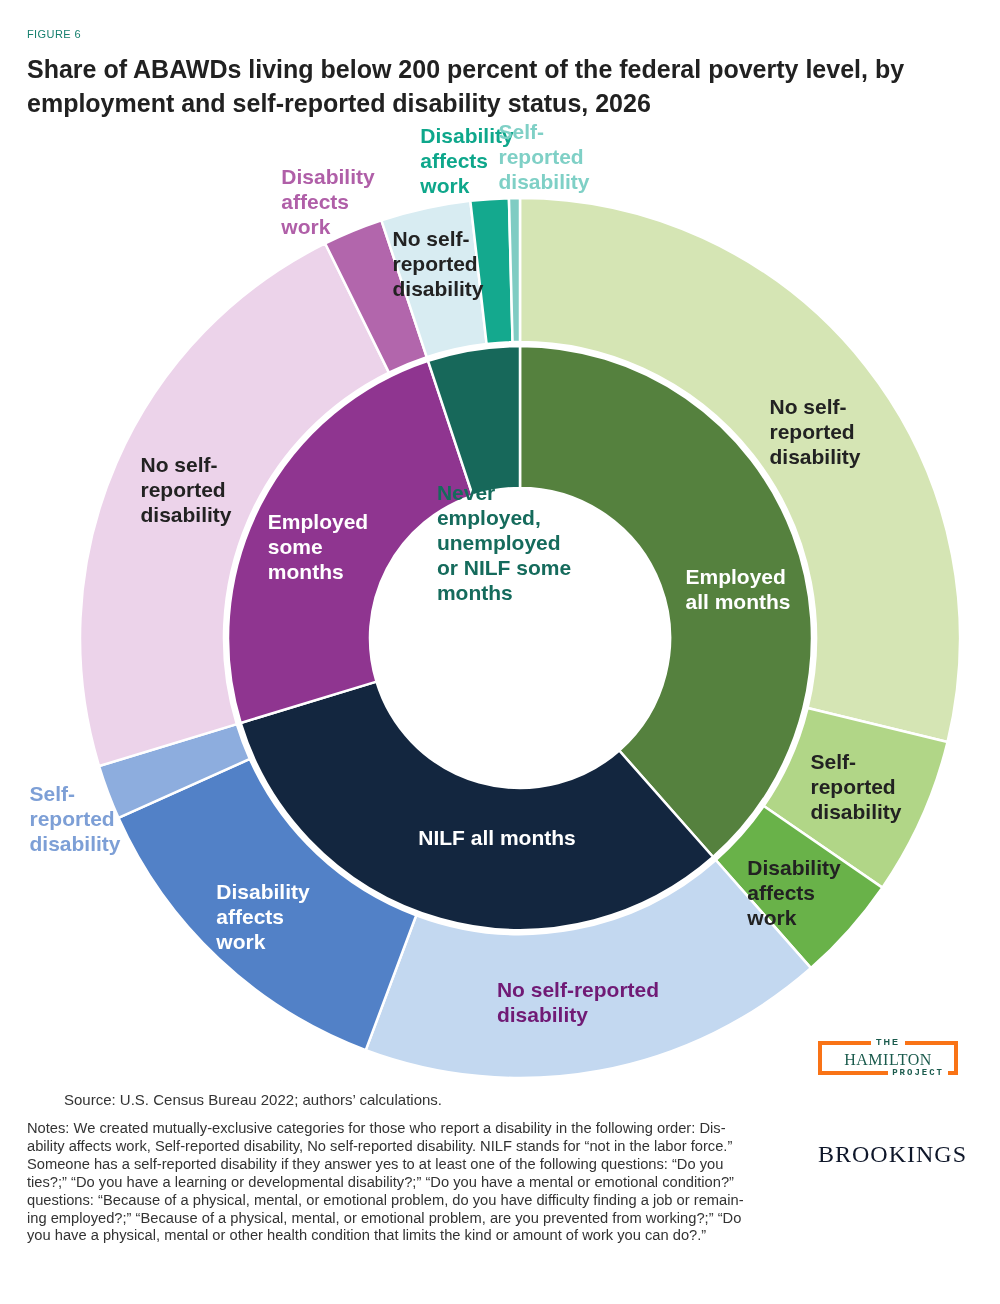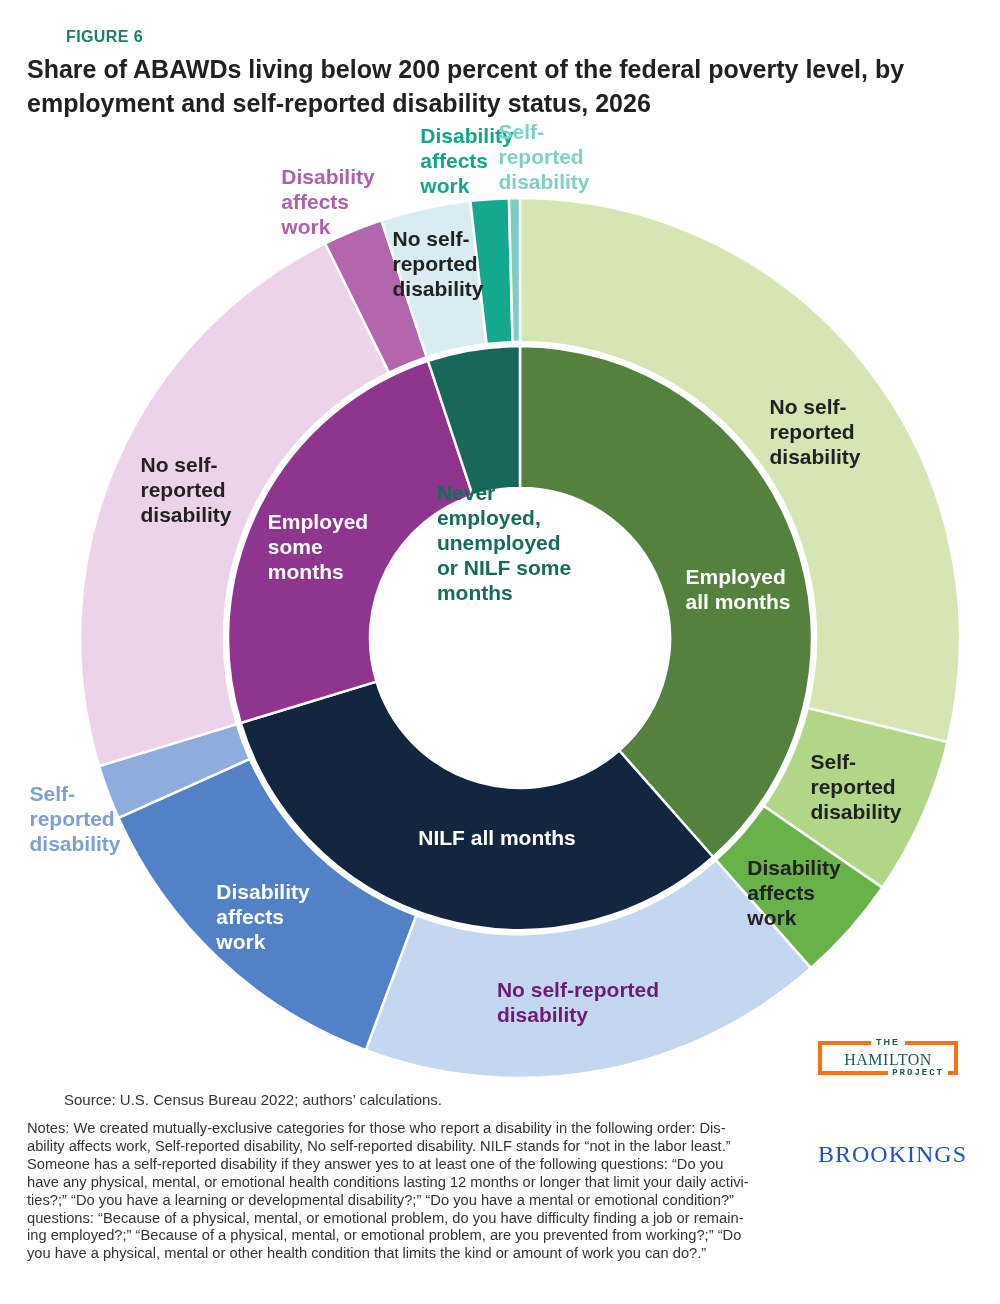--- a/index.html
+++ b/index.html
@@ -4,21 +4,21 @@
 <style>
   html,body{margin:0;padding:0;}
   body{
     width:1000px;height:1304px;background:#ffffff;position:relative;
     font-family:"Liberation Sans",sans-serif;
     -webkit-font-smoothing:antialiased;
   }
   .page{position:absolute;inset:0;overflow:hidden;}
   .figure-tag{
     position:absolute;left:27px;top:28px;
-    font-size:16px;font-weight:700;letter-spacing:.4px;color:#157F6D;margin-left:39px;
+    font-size:11px;font-weight:400;letter-spacing:.4px;color:#157F6D;
   }
   .title{
     position:absolute;left:27px;top:52px;width:960px;margin:0;
     font-size:25px;line-height:34px;font-weight:600;color:#212121;
   }
   svg.donut{position:absolute;left:0;top:0;}
   .chart-label{
     position:absolute;transform:translate(-50%,-50%);
     text-align:left;white-space:pre-line;
     font-weight:700;font-size:21px;line-height:25px;
@@ -45,21 +45,21 @@
     font-size:16px;line-height:30px;color:#1B5B4D;letter-spacing:.5px;
   }
   .ham-project{
     position:absolute;bottom:-7px;right:6px;
     background:#ffffff;padding:0 4px;
     font-size:9px;font-weight:600;letter-spacing:2px;color:#1B5B4D;font-family:Liberation Mono, monospace;
   }
   .brookings{
     position:absolute;left:818px;top:1141px;width:140px;text-align:center;
     font-family:"Liberation Serif",serif;
-    font-size:24px;color:#1d4ed8;letter-spacing:1px;
+    font-size:24px;color:#0f172a;letter-spacing:1px;
   }
 </style>
 </head>
 <body>
 
 <div class="page">
 
   <div class="figure-tag">FIGURE 6</div>
   <h1 class="title">Share of ABAWDs living below 200 percent of the federal poverty level, by employment and self-reported disability status, 2026</h1>
 
@@ -123,23 +123,22 @@
       <div class="chart-label" style="left: 504px; top: 542px; color: rgb(21, 107, 92);">Never
 employed,
 unemployed
 or NILF some
 months</div>
     </div>
 
   <div class="source">Source: U.S. Census Bureau 2022; authors’ calculations.</div>
   <div class="notes">
       <div>Notes: We created mutually-exclusive categories for those who report a disability in the following order: Dis-</div>
-      <div>ability affects work, Self-reported disability, No self-reported disability. NILF stands for “not in the labor least.”</div>
+      <div>ability affects work, Self-reported disability, No self-reported disability. NILF stands for “not in the labor force.”</div>
       <div>Someone has a self-reported disability if they answer yes to at least one of the following questions: “Do you</div>
-      <div>have any physical, mental, or emotional health conditions lasting 12 months or longer that limit your daily activi-</div>
       <div>ties?;” “Do you have a learning or developmental disability?;” “Do you have a mental or emotional condition?”</div>
       <div>questions: “Because of a physical, mental, or emotional problem, do you have difficulty finding a job or remain-</div>
       <div>ing employed?;” “Because of a physical, mental, or emotional problem, are you prevented from working?;” “Do</div>
       <div>you have a physical, mental or other health condition that limits the kind or amount of work you can do?.”</div>
     </div>
 
   <div class="hamilton">
     <span class="ham-the">THE</span>
     <div class="ham-name">HAMILTON</div>
     <span class="ham-project">PROJECT</span>

